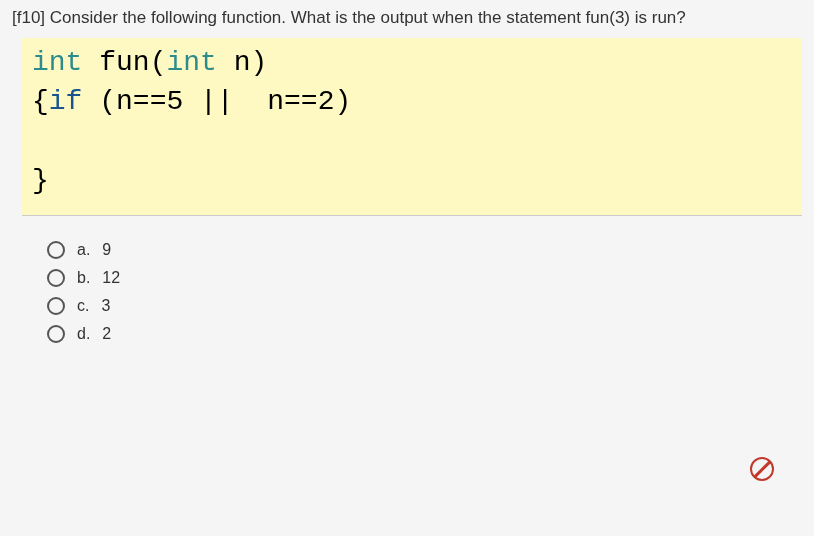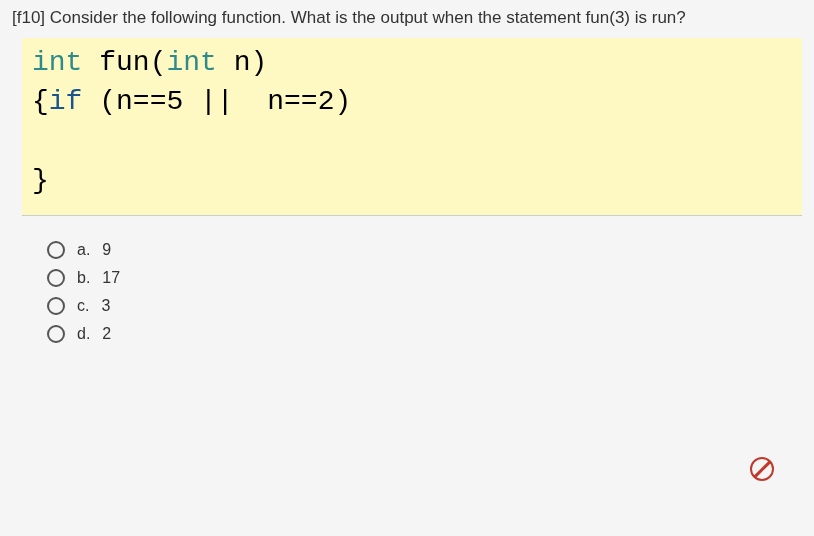--- a/index.html
+++ b/index.html
@@ -97,21 +97,21 @@
 
   <div class="options">
     <div class="option">
       <span class="radio"></span>
       <span class="option-letter">a.</span>
       <span class="option-value">9</span>
     </div>
     <div class="option">
       <span class="radio"></span>
       <span class="option-letter">b.</span>
-      <span class="option-value">17</span>
+      <span class="option-value">12</span>
     </div>
     <div class="option">
       <span class="radio"></span>
       <span class="option-letter">c.</span>
       <span class="option-value">3</span>
     </div>
     <div class="option">
       <span class="radio"></span>
       <span class="option-letter">d.</span>
       <span class="option-value">2</span>

